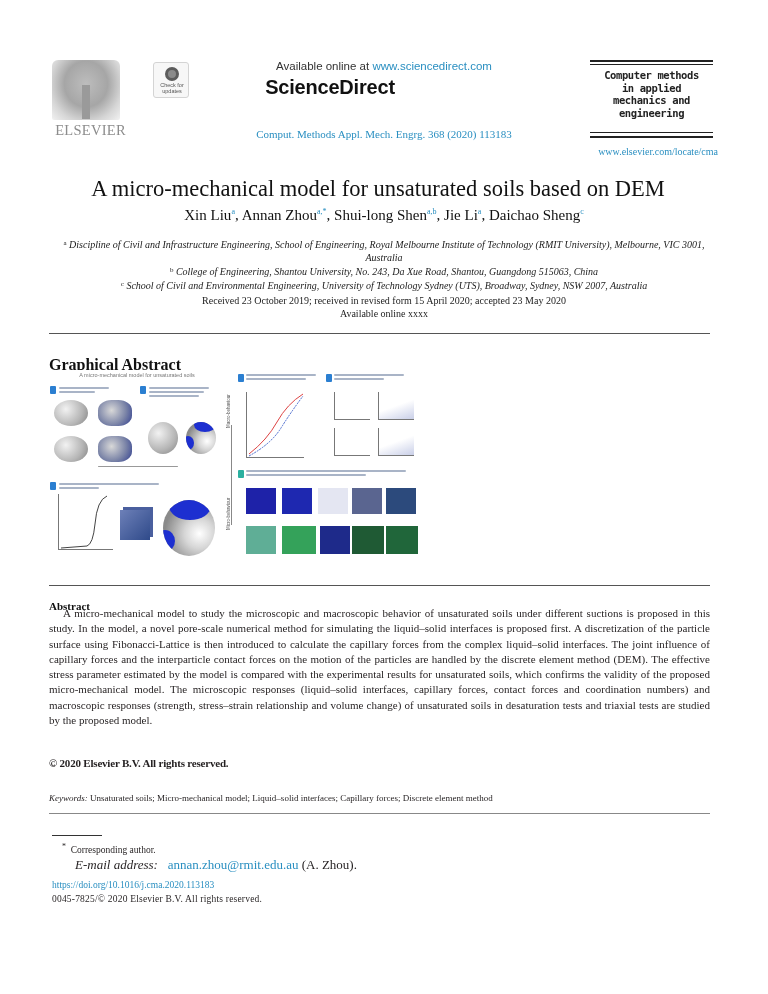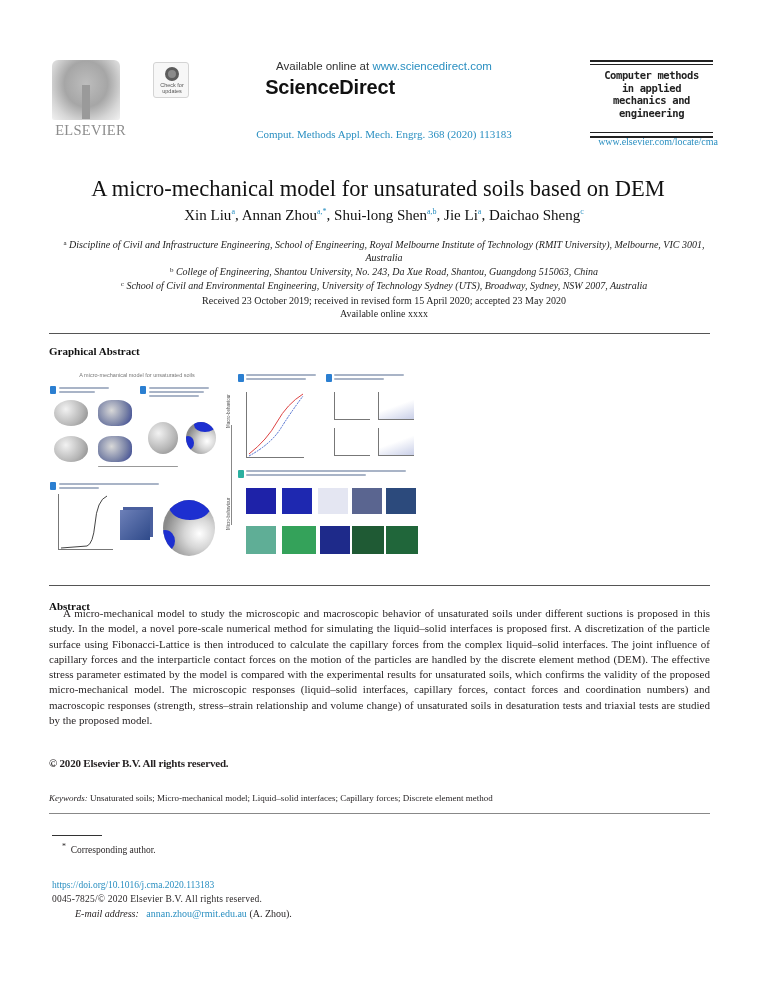--- a/index.html
+++ b/index.html
@@ -20,34 +20,34 @@
   .check-text { position: absolute; left: 0; top: 19px; width: 36px; text-align: center; font-family: "Liberation Sans", sans-serif; font-size: 5.5px; line-height: 6px; color: #555; }
 
   .avail { position: absolute; left: 0; width: 768px; top: 60px; text-align: center; font-family: "Liberation Sans", sans-serif; font-size: 11.5px; color: #333; }
   .avail .link { color: #2a8fc1; }
   .sd-brand { position: absolute; left: 0; width: 660px; top: 76px; text-align: center; font-family: "Liberation Sans", sans-serif; font-size: 20px; font-weight: bold; color: #111; letter-spacing: -0.2px; }
   .journal-ref { position: absolute; left: 0; width: 768px; top: 128px; text-align: center; font-size: 11px; color: #2a8fc1; }
 
   .cma-logo { position: absolute; left: 590px; top: 60px; width: 123px; height: 78px; }
   .cma-bar { position: absolute; left: 0; width: 123px; height: 2px; background: #222; }
   .cma-text { position: absolute; left: 0; top: 9px; width: 123px; text-align: center; font-family: "DejaVu Sans Mono", monospace; font-weight: bold; font-size: 10.5px; line-height: 12.5px; color: #222; letter-spacing: -0.4px; }
-  .cma-url { position: absolute; right: 50px; top: 136px; font-size: 10px; color: #2a8fc1; }
+  .cma-url { position: absolute; right: 50px; top: 146px; font-size: 10px; color: #2a8fc1; }
 
   
   .title { position: absolute; left: 0; width: 756px; top: 176px; text-align: center; font-size: 22.5px; color: #111; }
   .authors { position: absolute; left: 0; width: 768px; top: 207px; text-align: center; font-size: 15px; color: #111; }
   .authors sup { font-size: 8px; color: #2a8fc1; vertical-align: 6px; }
   .affils { position: absolute; left: 60px; width: 648px; top: 237px; text-align: center; font-size: 10px; line-height: 13px; font-style: italic; color: #222; }
   .affils sup { font-style: normal; font-size: 7px; vertical-align: 3px; }
   .dates { position: absolute; left: 0; width: 768px; top: 294px; text-align: center; font-size: 10px; line-height: 13px; color: #222; }
 
   .rule { position: absolute; left: 49px; width: 661px; height: 1px; background: #555; }
 
   
-  .ga-heading { position: absolute; left: 49px; top: 345px; font-size: 11px; font-weight: bold; color: #111; }
+  .ga-heading { position: absolute; left: 49px; top: 356px; font-size: 16px; font-weight: bold; color: #111; }
   .ga { position: absolute; left: 48px; top: 370px; width: 375px; height: 196px; background: #ffffff; }
   .ga-title { position: absolute; left: 14px; top: 2px; width: 150px; text-align: center; font-family: "Liberation Sans", sans-serif; font-size: 5.5px; color: #777; }
   .ga-badge { position: absolute; width: 6px; height: 8px; background: #2b7fd1; border-radius: 1px; }
   .ga-line { position: absolute; height: 2px; background: #a9b4c7; border-radius: 1px; }
   .sphere-grey { position: absolute; border-radius: 50%; background: radial-gradient(circle at 35% 35%, #f2f2f2, #b5b5b5 60%, #808080); }
   .cluster-blue { position: absolute; border-radius: 40%; background: radial-gradient(circle at 40% 40%, #d8d8d8, #7d86a8 55%, #2d3b8e); }
   .sphere-blue { position: absolute; border-radius: 50%; background: radial-gradient(circle at 70% 60%, #ffffff 0%, #d6d6d6 30%, #8a8a8a 70%), #999; overflow: hidden; }
   .sphere-blue .cap { position: absolute; background: #1d2fd0; border-radius: 50%; }
   .cube { position: absolute; }
   .ga-vtext { position: absolute; font-family: "Liberation Sans", sans-serif; font-size: 4.5px; color: #555; writing-mode: vertical-rl; transform: rotate(180deg); }
@@ -57,21 +57,21 @@
   
   .abs-heading { position: absolute; left: 49px; top: 600px; font-size: 11px; font-weight: bold; color: #111; }
   .abs-body { position: absolute; left: 49px; width: 661px; top: 606px; font-size: 11px; line-height: 15.3px; text-align: justify; text-indent: 14px; color: #231f20; }
   .abs-copy { position: absolute; left: 49px; top: 757px; font-size: 11px; color: #231f20; letter-spacing: -0.2px; font-weight: bold; }
   .keywords { position: absolute; left: 49px; top: 793px; font-size: 9px; color: #231f20; }
   .keywords .kw-label { font-style: italic; }
 
   
   .fn-rule { position: absolute; left: 52px; top: 835px; width: 50px; height: 1px; background: #333; }
   .fn1 { position: absolute; left: 62px; top: 842px; font-size: 9.5px; color: #231f20; }
-  .fn2 { position: absolute; left: 75px; top: 908px; font-size: 10px; color: #231f20; }
+  .fn2 { position: absolute; left: 75px; top: 857px; font-size: 13px; color: #231f20; }
   .fn2 .em { font-style: italic; }
   .doi { position: absolute; left: 52px; top: 880px; font-size: 9.5px; color: #2a8fc1; }
   .issn { position: absolute; left: 52px; top: 894px; font-size: 9.5px; color: #231f20; letter-spacing: 0.2px; }
 </style>
 </head>
 <body>
 
 <div class="header">
   <div class="elsevier-logo">
     <div class="elsevier-tree"></div>

